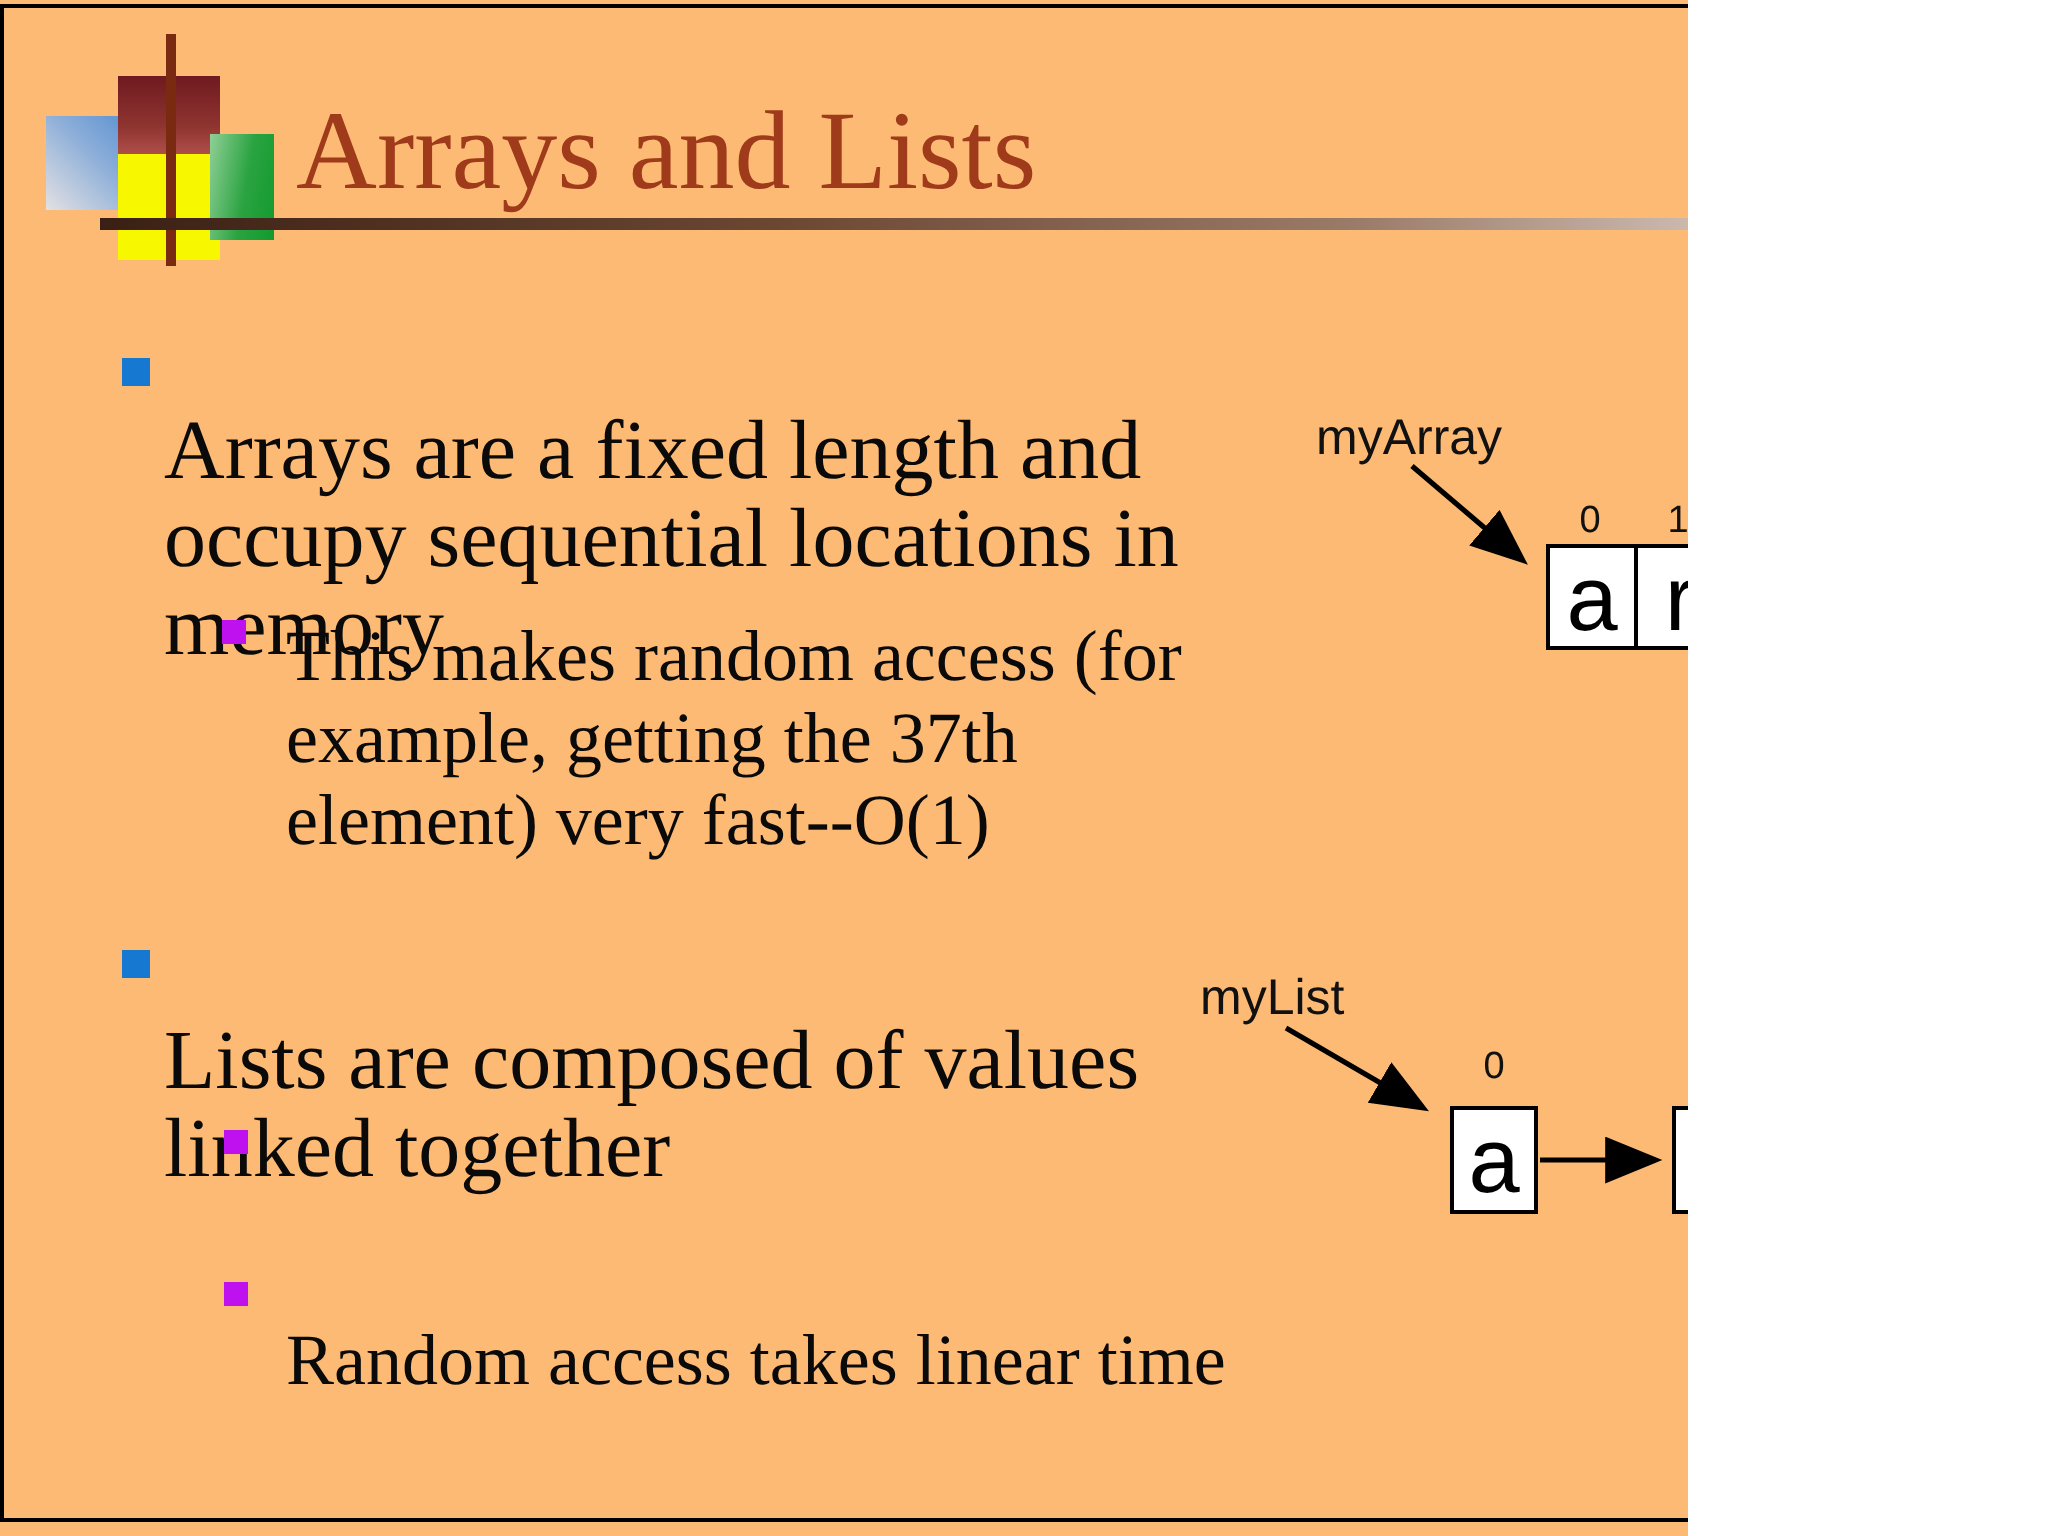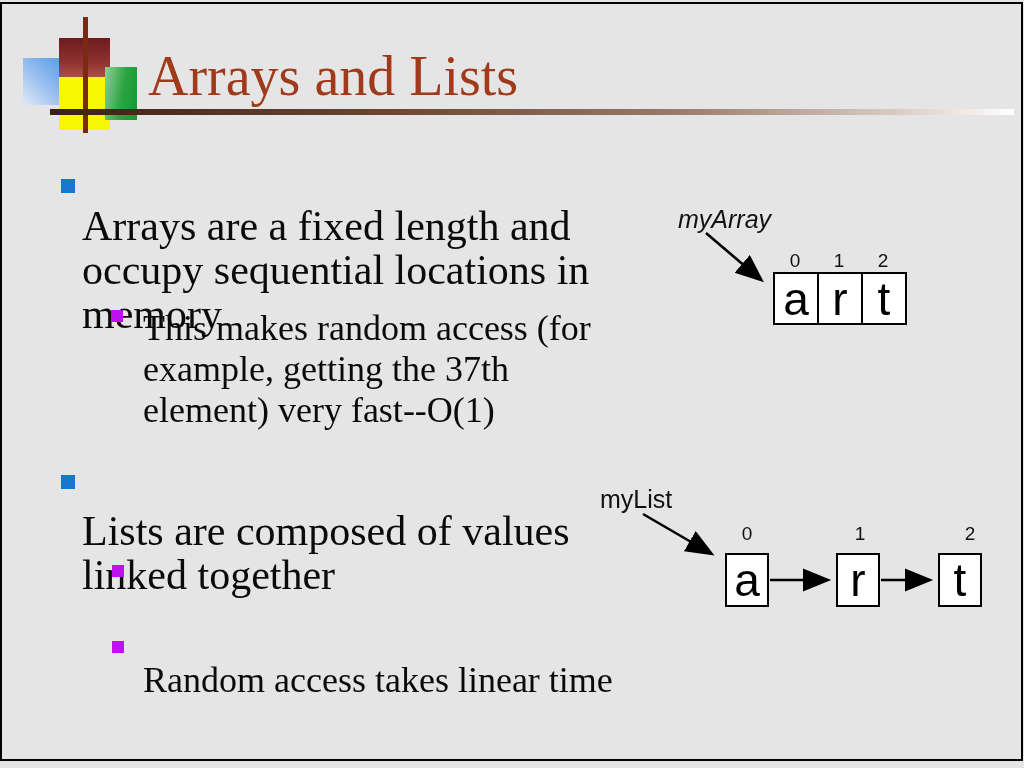--- a/index.html
+++ b/index.html
@@ -1,16 +1,16 @@
 <!DOCTYPE html>
 <html><head>
 <meta charset="utf-8">
 <style>
   html,body{margin:0;padding:0;background:#fff;}
-  #stage{position:relative;width:1024px;height:768px;background:#e5e5e5;overflow:hidden;
+  #stage{position:relative;width:844px;height:768px;background:#fdba74;overflow:hidden;
          font-family:"Liberation Serif", serif;color:#000;}
   #frame{position:absolute;left:0;top:2px;width:1019px;height:755px;border:2px solid #000;pointer-events:none;}
 
   
   .sq{position:absolute;}
   #logo-blue{left:23px;top:58px;width:52px;height:47px;opacity:.82;
      background:linear-gradient(225deg,#2a80e4 0%,#6fa9ee 45%,#ddeafb 100%);}
   #logo-red{left:59px;top:38px;width:51px;height:42px;
      background:linear-gradient(to bottom,#6f1a20 0%,#8f3430 60%,#b5544e 100%);}
   #logo-yellow{left:59px;top:77px;width:51px;height:53px;background:#f7f700;}
@@ -68,21 +68,21 @@
 
   <div class="blt1" style="left:61px;top:475px;"></div>
   <div class="txt1" style="left:82px;top:461px;">Lists are composed of values
 linked together</div>
 
   <div class="blt2" style="left:112px;top:565px;"></div>
 
   <div class="blt2" style="left:112px;top:641px;"></div>
   <div class="txt2" style="left:143px;top:632px;margin-top:28px;">Random access takes linear time</div>
 
-  <div class="dlabel" style="left:678px;top:206px;font-style:italic;">myArray</div>
+  <div class="dlabel" style="left:658px;top:206px;">myArray</div>
   <div class="idx" style="left:773px;top:250px;">0</div>
   <div class="idx" style="left:817px;top:250px;">1</div>
   <div class="idx" style="left:861px;top:250px;">2</div>
   <div id="array-cells">
     <div class="cell">a</div>
     <div class="cell">r</div>
     <div class="cell">t</div>
   </div>
 
   <div class="dlabel" style="left:600px;top:486px;">myList</div>

